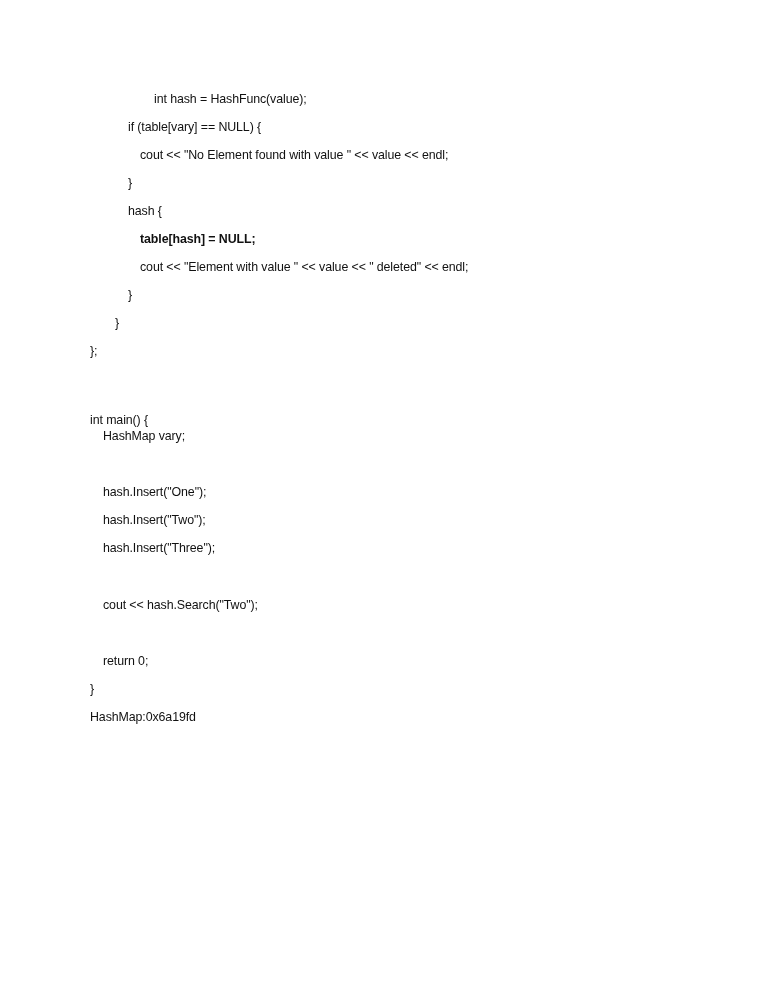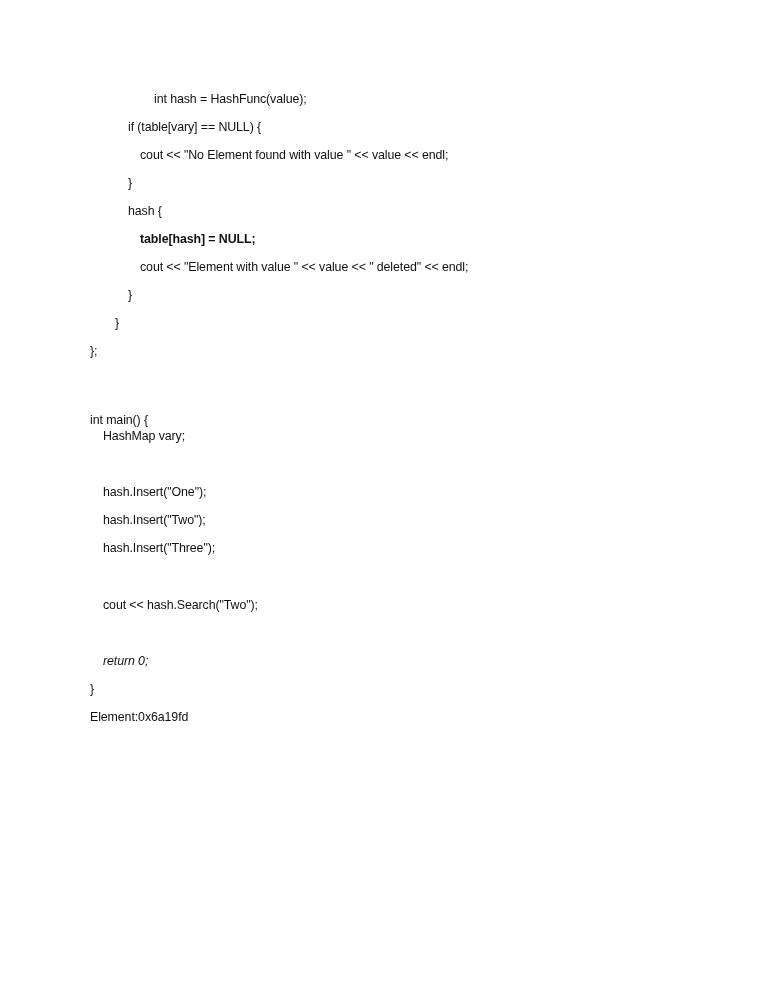--- a/index.html
+++ b/index.html
@@ -46,16 +46,16 @@
   <div class="line" style="left: 140px; top: 257px;">cout &lt;&lt; "Element with value " &lt;&lt; value &lt;&lt; " deleted" &lt;&lt; endl;</div>
   <div class="line" style="left: 128px; top: 285px;">}</div>
   <div class="line" style="left: 115px; top: 313px;">}</div>
   <div class="line" style="left: 90px; top: 341px;">};</div>
   <div class="line" style="left: 90px; top: 398px; margin-top: 12px;">int main() {</div>
   <div class="line" style="left: 103px; top: 426px;">HashMap vary;</div>
   <div class="line" style="left: 103px; top: 482px;">hash.Insert("One");</div>
   <div class="line" style="left: 103px; top: 510px;">hash.Insert("Two");</div>
   <div class="line" style="left: 103px; top: 538px;">hash.Insert("Three");</div>
   <div class="line" style="left: 103px; top: 595px;">cout &lt;&lt; hash.Search("Two");</div>
-  <div class="line" style="left: 103px; top: 651px; font-style: italic;">return 0;</div>
+  <div class="line" style="left: 103px; top: 651px;">return 0;</div>
   <div class="line" style="left: 90px; top: 679px;">}</div>
-  <div class="line" style="left: 90px; top: 707px;">Element:0x6a19fd</div>
+  <div class="line" style="left: 90px; top: 707px;">HashMap:0x6a19fd</div>
 </div>
 
 </body></html>

